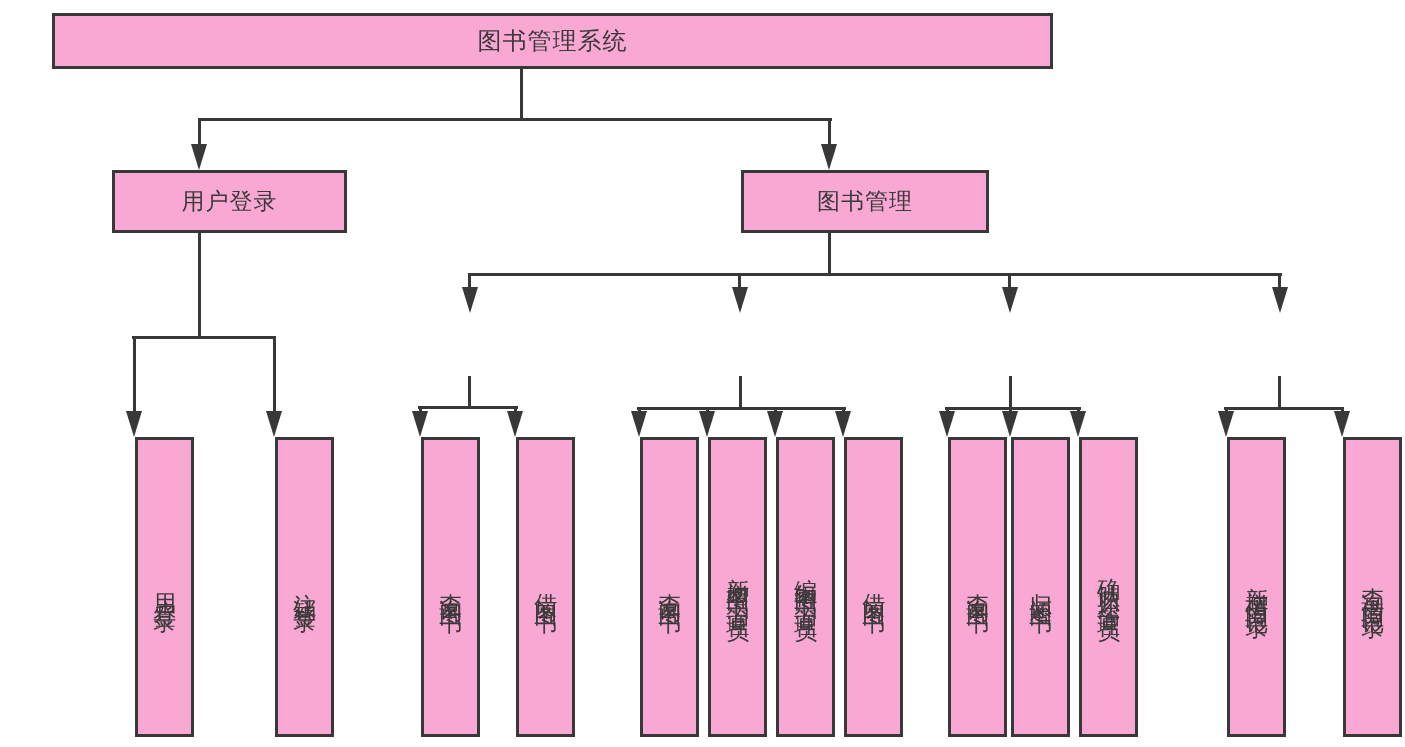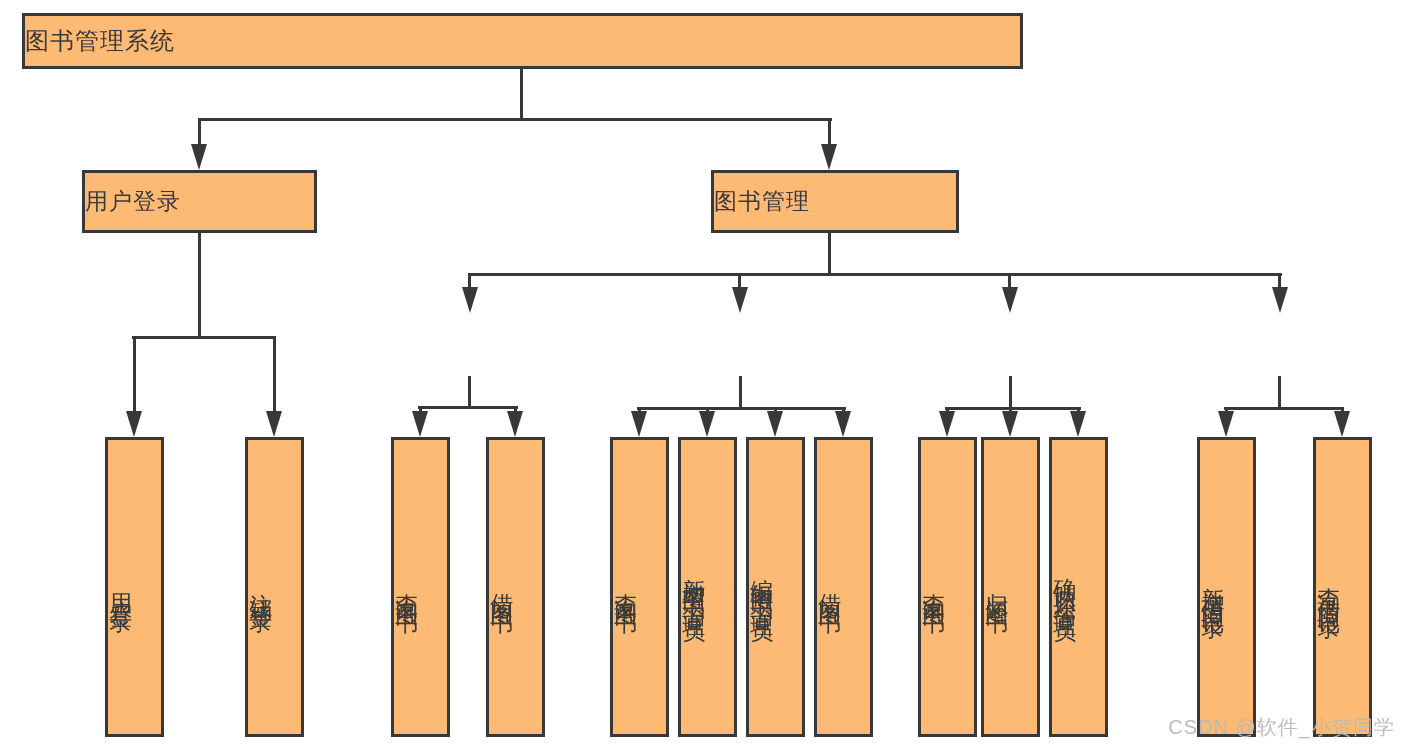--- a/index.html
+++ b/index.html
@@ -8,22 +8,22 @@
     --wm:#b9b9b9;
     --bg:#ffffff;
   }
   html,body{margin:0;padding:0;background:var(--bg);}
   #canvas{
     position:relative;width:1405px;height:747px;background:var(--bg);
     overflow:hidden;font-family:"Liberation Sans",sans-serif;
   }
   .node{
     position:absolute;box-sizing:border-box;border:3px solid var(--line);
-    background:#fdba74;display:flex;align-items:center;
-    color:var(--text);font-size:23px;letter-spacing:1px;
+    background:#f9a8d4;display:flex;align-items:center;justify-content:center;
+    color:var(--text);font-size:23px;letter-spacing:1px;margin-left:30px;
   }
   .root{font-size:24px;}
   .leaf{width:59px;height:300px;top:437px;}
   .leaf span{
     writing-mode:vertical-rl;text-orientation:mixed;
     font-size:23px;letter-spacing:6px;line-height:1.1;color:var(--text);
   }
   .v{position:absolute;width:3px;background:var(--line);}
   .h{position:absolute;height:3px;background:var(--line);}
   .a{
@@ -150,15 +150,14 @@
     <span>确认归还（管理员）</span>
   </div>
 
   <div class="node leaf" style="left:1197px">
     <span>新增借阅记录</span>
   </div>
   <div class="node leaf" style="left:1313px">
     <span>查询借阅记录</span>
   </div>
 
-  <div class="watermark">CSDN @软件_小贺同学</div>
 
 </div>
 
 </body></html>

